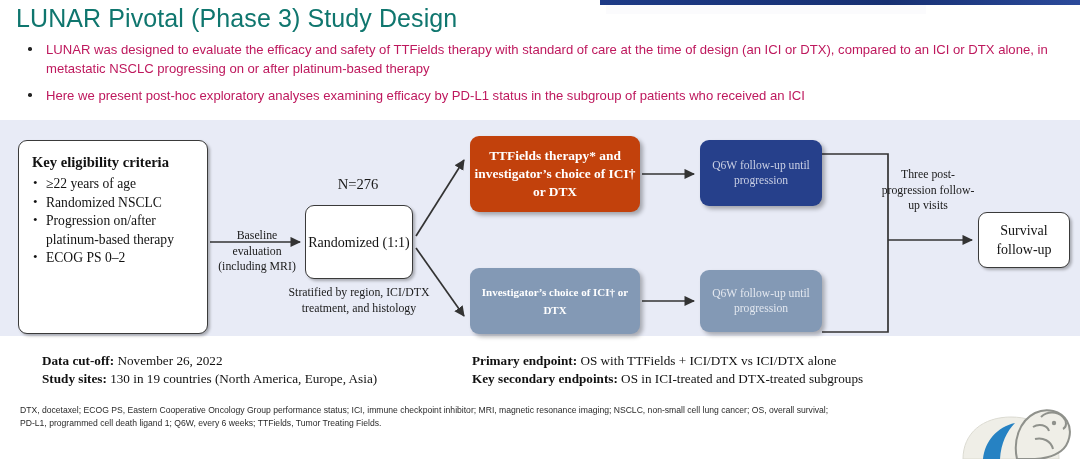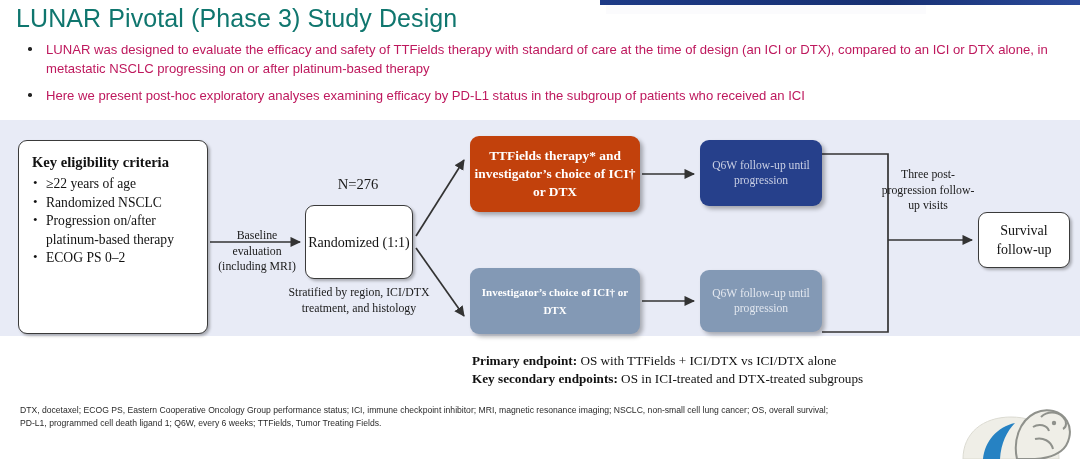--- a/index.html
+++ b/index.html
@@ -157,20 +157,28 @@
     <div class="node node-dark" id="ttf">TTFields therapy* and investigator’s choice of ICI† or DTX</div>
     <div class="node node-light" id="inv">Investigator’s choice of ICI† or DTX</div>
 
     <div class="node node-dark-soft" id="q6w1">Q6W follow-up until progression</div>
     <div class="node node-light-soft" id="q6w2">Q6W follow-up until progression</div>
 
     <div class="caption" id="threepost">Three post-progression follow-up visits</div>
 
     <div class="node node-white" id="surv">Survival follow-up</div>
 
+    <div class="footline" id="foot-left">
+      <div>
+        <b>Data cut-off:</b><span> November 26, 2022</span>
+      </div>
+      <div>
+        <b>Study sites:</b><span> 130 in 19 countries (North America, Europe, Asia)</span>
+      </div>
+    </div>
 
     <div class="footline" id="foot-right">
       <div>
         <b>Primary endpoint:</b><span> OS with TTFields + ICI/DTX vs ICI/DTX alone</span>
       </div>
       <div>
         <b>Key secondary endpoints:</b><span> OS in ICI-treated and DTX-treated subgroups</span>
       </div>
     </div>
 

